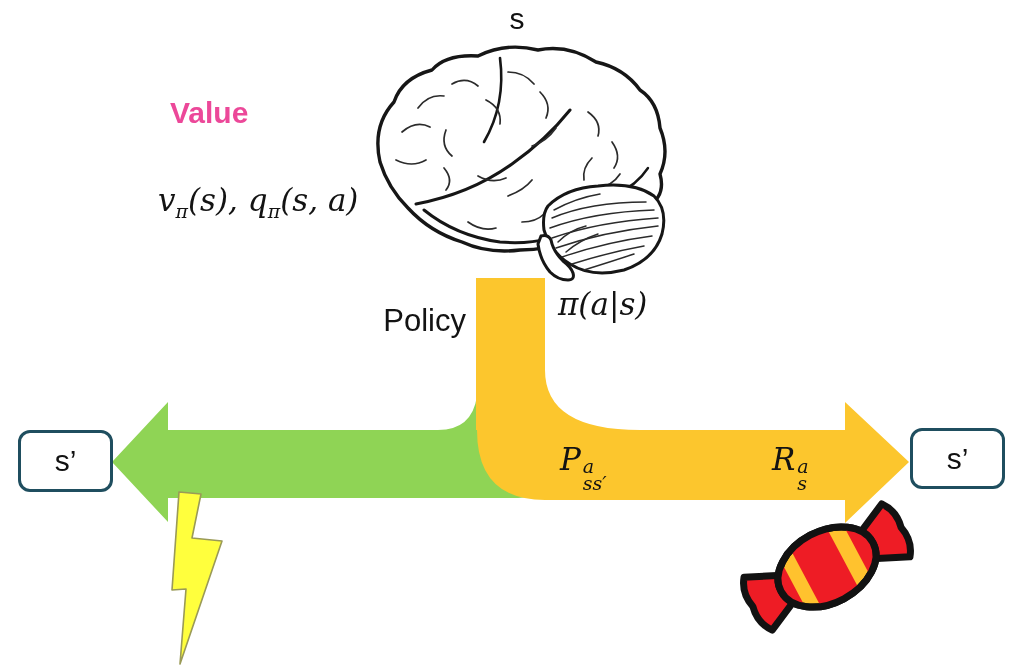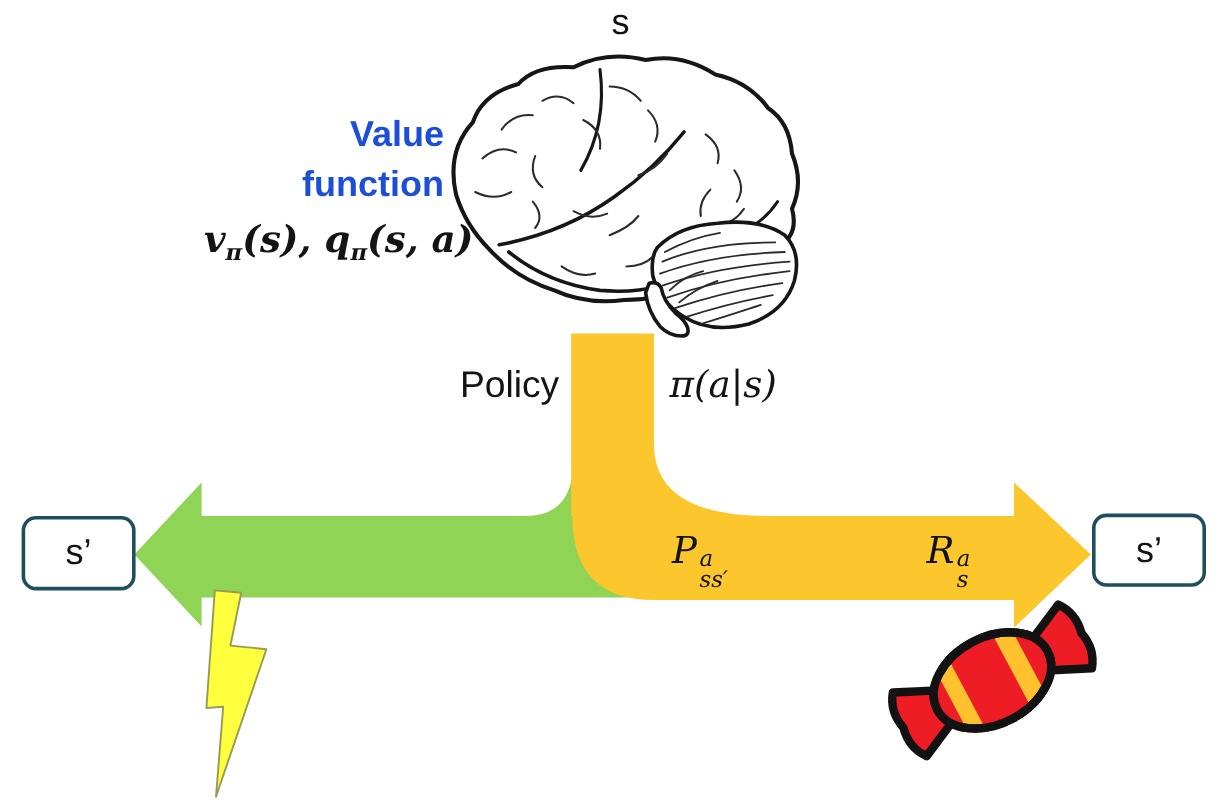--- a/index.html
+++ b/index.html
@@ -10,22 +10,22 @@
   .sans-label{font-family:"Liberation Sans",sans-serif;font-weight:normal;font-size:31px;color:#131313;}
   .math{font-family:"DejaVu Serif",serif;font-style:italic;font-size:31px;color:#131313;}
   .math .ssub{font-size:19px;vertical-align:-7px;font-style:italic;}
   .mstack{display:inline-flex;flex-direction:column;margin-left:2px;font-size:19px;line-height:17px;
           transform:translateY(3px);}
   .state-box{position:absolute;border:3px solid #1F4E5F;border-radius:12px;background:#ffffff;
              display:flex;align-items:center;justify-content:center;
              font-family:"Liberation Sans",sans-serif;font-size:30px;color:#111;box-sizing:border-box;}
   .state-top{position:absolute;font-family:"Liberation Sans",sans-serif;font-size:30px;color:#111;
              text-align:center;}
-  .value-title{position:absolute;text-align:right;font-weight:bold;font-size:30px;line-height:41px;
-               font-family:"Liberation Sans",sans-serif;color:#1d4ed8;}
+  .value-title{position:absolute;text-align:left;font-weight:bold;font-size:30px;line-height:41px;
+               font-family:"Liberation Sans",sans-serif;color:#ec4899;}
 </style>
 </head>
 <body>
 
 <div id="canvas">
 
   <svg id="shapes" width="1024" height="670" viewBox="0 0 1024 670">
 
     <path d="M112,462 L168,402 L168,430 L438,430 Q472,430 477,396 L545,396 L545,472
              Q545,498 518,498 L168,498 L168,522 Z" fill="#8FD455"></path>
@@ -102,29 +102,28 @@
 
       <path fill="#ffffff" stroke-width="3" d="M538,244 Q540,260 550,272 Q558,280 568,280 Q575,280 573,273 Q571,267 563,261
                Q553,251 551,240 Q548,234 541,236 Z"></path>
     </g>
   </svg>
 
   <div class="state-top txt" style="left:472px;top:2px;width:90px;">s</div>
 
   <div class="value-title" style="left:170px;top:92px;width:200px;">
     <div>Value</div>
-    <div>function</div>
   </div>
 
-  <div class="txt math" style="left:170px;top:182px;font-weight:bold;">
+  <div class="txt math" style="left:158px;top:182px;">
     <span>v</span><span class="ssub">π</span><span>(s), q</span><span class="ssub">π</span><span>(s, a)</span>
   </div>
 
   <div class="txt sans-label" style="left:346px;top:303px;width:120px;text-align:right;">Policy</div>
-  <div class="txt math" style="left:558px;top:303px;">π(a|s)</div>
+  <div class="txt math" style="left:558px;top:286px;">π(a|s)</div>
 
   <div class="txt math" style="left:560px;top:441px;">
     <span>P</span><span class="mstack">
         <span>a</span>
         <span>ss′</span>
       </span>
   </div>
 
   <div class="txt math" style="left:772px;top:441px;">
     <span>R</span><span class="mstack">

